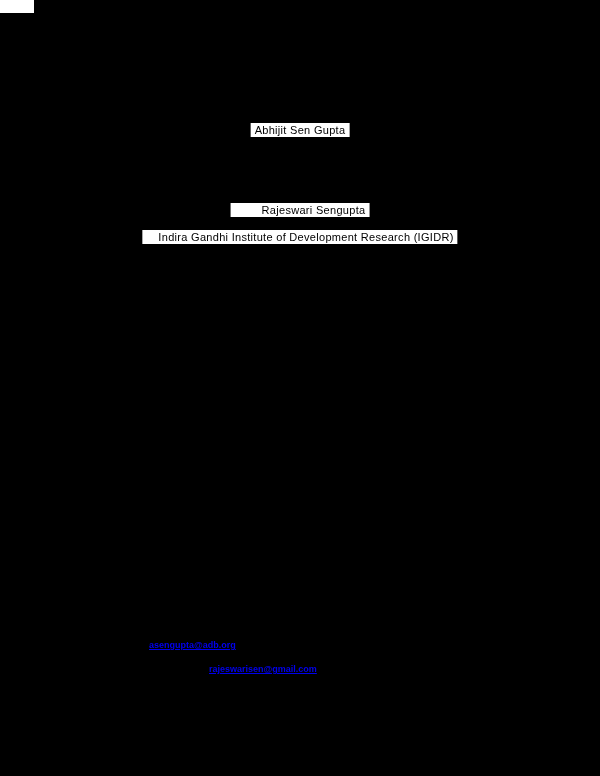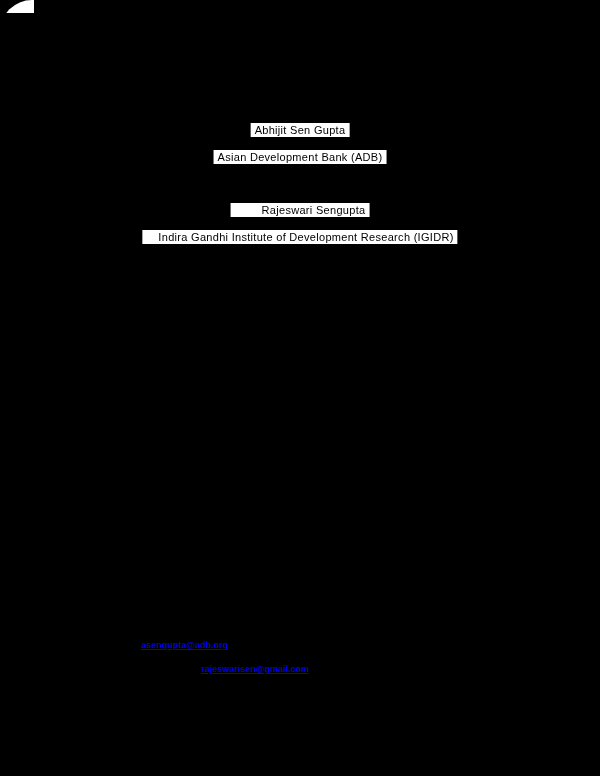--- a/index.html
+++ b/index.html
@@ -7,21 +7,20 @@
     padding: 0;
     background: #000;
   }
   .page {
     position: relative;
     width: 600px;
     height: 776px;
     background: #000;
     overflow: hidden;
     font-family: "Liberation Sans", sans-serif;
-    border-radius: 32px;
   }
   .corner-patch {
     position: absolute;
     left: 0;
     top: 0;
     width: 34px;
     height: 13px;
     background: #fff;
   }
   .hl-line {
@@ -41,34 +40,34 @@
   .author2-name  { top: 203px; padding-left: 31px; }
   .author2-affil { top: 230px; padding-left: 16px; }
   .email-link {
     position: absolute;
     color: #0000ee;
     font-size: 9px;
     font-weight: bold;
     text-decoration: underline;
     white-space: nowrap;
     cursor: pointer;
+    margin-left: 8px;
   }
   .email1 { left: 141px; top: 640px; }
   .email2 { left: 201px; top: 664px; }
 </style>
 </head>
 <body>
 
 <div class="page">
 
   <div class="corner-patch"></div>
 
   <div class="hl-line author1-name">Abhijit Sen Gupta</div>
 
-  <div class="hl-line author1-affil">Asian Development Bank (ADB)</div>
 
   <div class="hl-line author2-name">Rajeswari Sengupta</div>
 
   <div class="hl-line author2-affil">Indira Gandhi Institute of Development Research (IGIDR)</div>
 
   <a class="email-link email1">asengupta@adb.org</a>
 
   <a class="email-link email2">rajeswarisen@gmail.com</a>
 
 </div>

